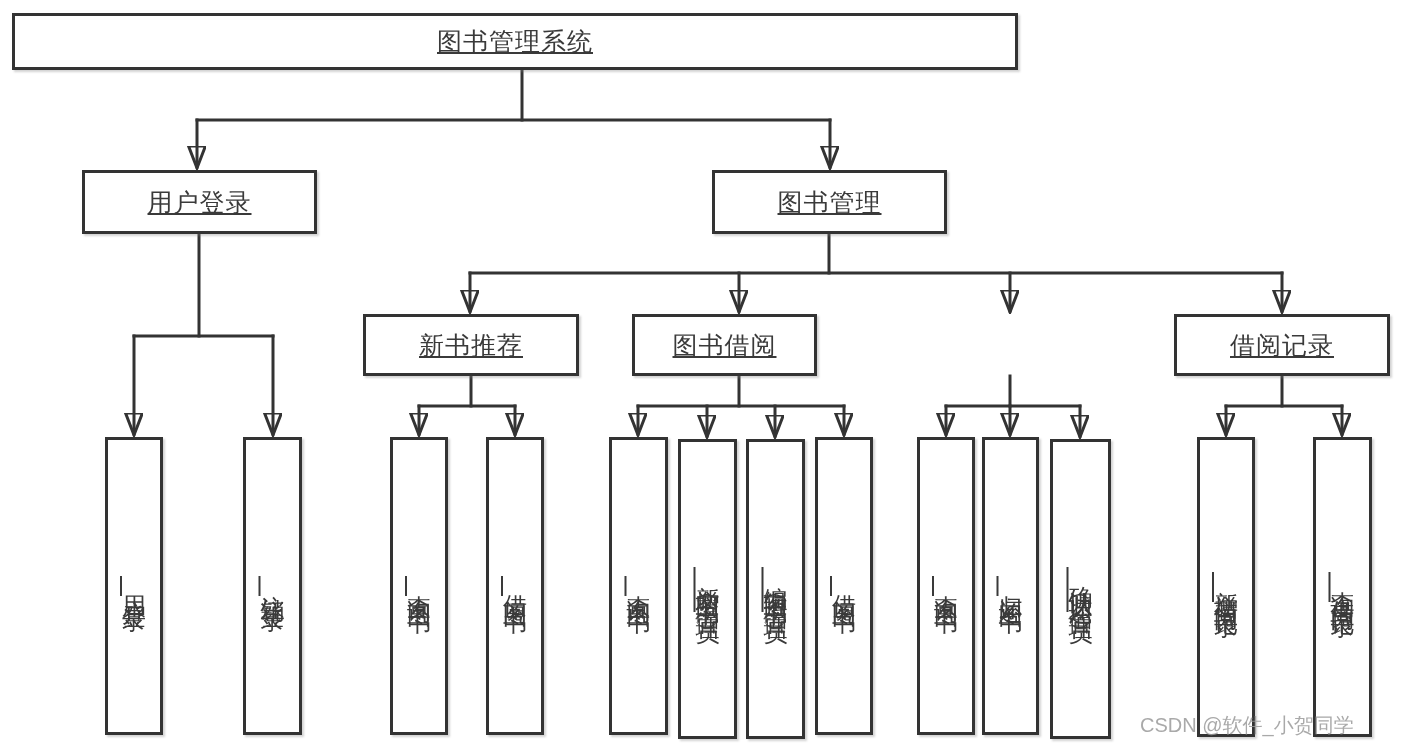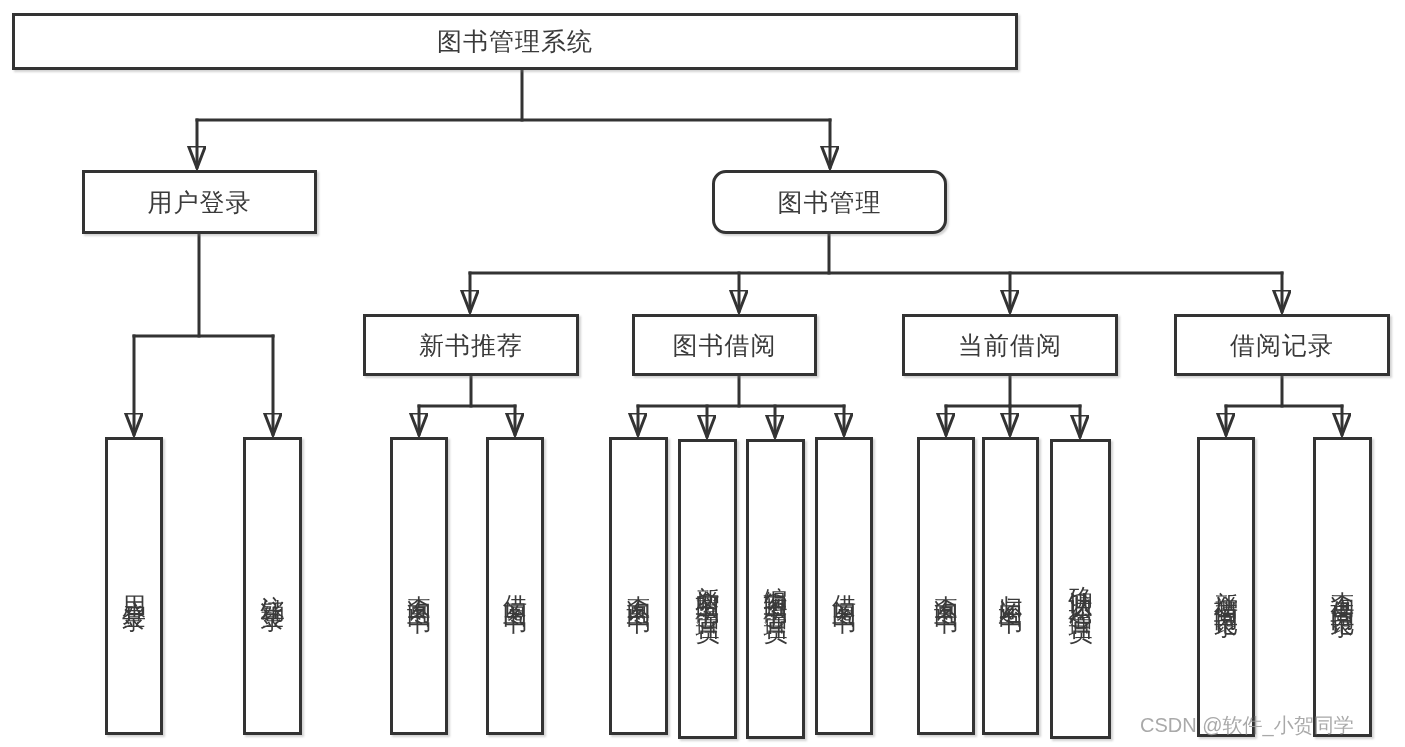--- a/index.html
+++ b/index.html
@@ -25,20 +25,21 @@
   .node {
     position: absolute;
     box-sizing: border-box;
     background: #ffffff;
     border: 3px solid var(--line-color, #333333);
     color: var(--text-color, #3a3a3a);
     display: flex;
     align-items: center;
     justify-content: center;
     box-shadow: 2px 2px 2px rgba(130,130,130,0.35);
+    text-decoration: underline;
   }
   .hlabel span {
     font-size: 25px;
     letter-spacing: 1px;
     white-space: nowrap;
   }
   .vnode .vtext {
     writing-mode: vertical-rl;
     text-orientation: mixed;
     font-size: 24px;
@@ -124,32 +125,29 @@
     </g>
   </svg>
 
   <div class="node hlabel" style="left:12px;top:13px;width:1006px;height:57px;">
     <span>图书管理系统</span>
   </div>
 
   <div class="node hlabel" style="left:82px;top:170px;width:235px;height:64px;">
     <span>用户登录</span>
   </div>
-  <div class="node hlabel" style="left:712px;top:170px;width:235px;height:64px;border-radius:14px;">
+  <div class="node hlabel" style="left:712px;top:170px;width:235px;height:64px;">
     <span>图书管理</span>
   </div>
 
   <div class="node hlabel" style="left:363px;top:314px;width:216px;height:62px;text-align:right;">
     <span>新书推荐</span>
   </div>
   <div class="node hlabel" style="left:632px;top:314px;width:185px;height:62px;">
     <span>图书借阅</span>
-  </div>
-  <div class="node hlabel" style="left:902px;top:314px;width:216px;height:62px;">
-    <span>当前借阅</span>
   </div>
   <div class="node hlabel" style="left:1174px;top:314px;width:216px;height:62px;">
     <span>借阅记录</span>
   </div>
 
   <div class="node vnode" style="left:105px;top:437px;width:58px;height:298px;">
     <span class="vtext">用户登录</span>
   </div>
   <div class="node vnode" style="left:243px;top:437px;width:59px;height:298px;">
     <span class="vtext">注销登录</span>

